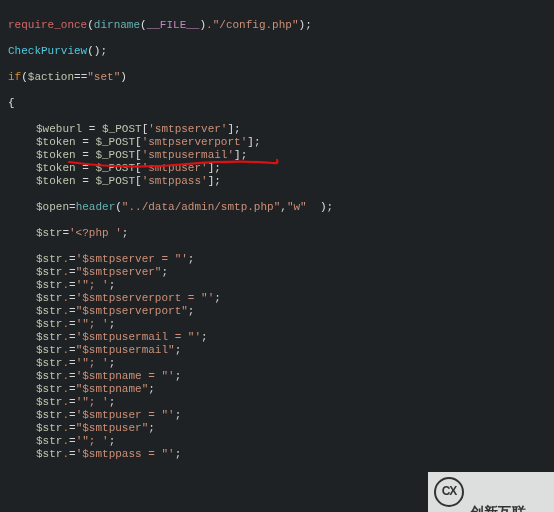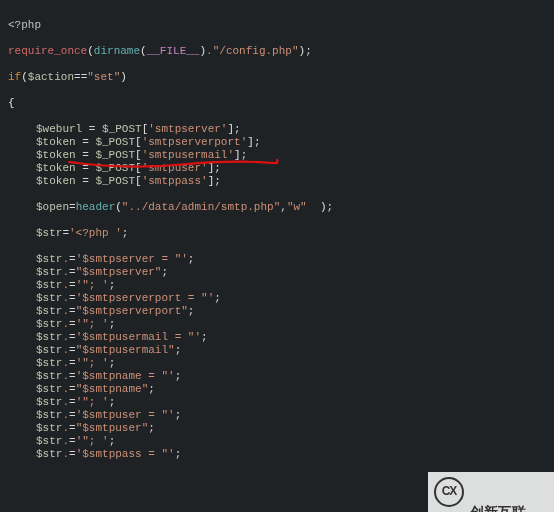--- a/index.html
+++ b/index.html
@@ -75,22 +75,22 @@
     font-family: "Microsoft YaHei", Arial, sans-serif;
     white-space: nowrap;
     margin-top: 40px;
   }
   .indent1 { padding-left: 28px; }
 </style>
 </head>
 <body>
 
 <div class="editor">
-<span class="line"><span class="php-tag">&lt;?php</span></span>
 <span class="line"><span class="keyword-red">require_once</span><span class="paren">(</span><span class="func">dirname</span><span class="paren">(</span><span class="const">__FILE__</span><span class="paren">)</span><span class="dot">.</span><span class="string">"/config.php"</span><span class="paren">)</span><span class="semicolon">;</span></span>
+<span class="line"><span class="keyword-cyan">CheckPurview</span><span class="paren">()</span><span class="semicolon">;</span></span>
 <span class="line"><span class="keyword-orange">if</span><span class="paren">(</span><span class="var">$action</span><span class="op">==</span><span class="string">"set"</span><span class="paren">)</span></span>
 <span class="line"><span class="brace">{</span></span>
 <span id="post-block"><span class="line indent1"><span class="var">$weburl</span><span class="op"> = </span><span class="var">$_POST</span><span class="paren">[</span><span class="string">'smtpserver'</span><span class="paren">]</span><span class="semicolon">;</span></span><span class="line indent1"><span class="var">$token</span><span class="op"> = </span><span class="var">$_POST</span><span class="paren">[</span><span class="string">'smtpserverport'</span><span class="paren">]</span><span class="semicolon">;</span></span><span class="line indent1"><span class="var">$token</span><span class="op"> = </span><span class="var">$_POST</span><span class="paren">[</span><span class="string">'smtpusermail'</span><span class="paren">]</span><span class="semicolon">;</span></span><span class="line indent1"><span class="var">$token</span><span class="op"> = </span><span class="var">$_POST</span><span class="paren">[</span><span class="string">'smtpuser'</span><span class="paren">]</span><span class="semicolon">;</span></span><span class="line indent1"><span class="var">$token</span><span class="op"> = </span><span class="var">$_POST</span><span class="paren">[</span><span class="string">'smtppass'</span><span class="paren">]</span><span class="semicolon">;</span></span></span>
 <span class="line indent1"><span class="var">$open</span><span class="op">=</span><span class="func">header</span><span class="paren">(</span><span class="string">"../data/admin/smtp.php"</span><span class="op">,</span><span class="string">"w"</span><span class="paren">  )</span><span class="semicolon">;</span></span>
 <span class="line indent1"><span class="var">$str</span><span class="op">=</span><span class="string">'&lt;?php '</span><span class="semicolon">;</span></span>
 <span id="str-block"><span class="line indent1"><span class="var">$str</span><span class="dot">.</span><span class="op">=</span><span class="string">'$smtpserver = "'</span><span class="semicolon">;</span></span><span class="line indent1"><span class="var">$str</span><span class="dot">.</span><span class="op">=</span><span class="string">"$smtpserver"</span><span class="semicolon">;</span></span><span class="line indent1"><span class="var">$str</span><span class="dot">.</span><span class="op">=</span><span class="string">'"; '</span><span class="semicolon">;</span></span><span class="line indent1"><span class="var">$str</span><span class="dot">.</span><span class="op">=</span><span class="string">'$smtpserverport = "'</span><span class="semicolon">;</span></span><span class="line indent1"><span class="var">$str</span><span class="dot">.</span><span class="op">=</span><span class="string">"$smtpserverport"</span><span class="semicolon">;</span></span><span class="line indent1"><span class="var">$str</span><span class="dot">.</span><span class="op">=</span><span class="string">'"; '</span><span class="semicolon">;</span></span><span class="line indent1"><span class="var">$str</span><span class="dot">.</span><span class="op">=</span><span class="string">'$smtpusermail = "'</span><span class="semicolon">;</span></span><span class="line indent1"><span class="var">$str</span><span class="dot">.</span><span class="op">=</span><span class="string">"$smtpusermail"</span><span class="semicolon">;</span></span><span class="line indent1"><span class="var">$str</span><span class="dot">.</span><span class="op">=</span><span class="string">'"; '</span><span class="semicolon">;</span></span><span class="line indent1"><span class="var">$str</span><span class="dot">.</span><span class="op">=</span><span class="string">'$smtpname = "'</span><span class="semicolon">;</span></span><span class="line indent1"><span class="var">$str</span><span class="dot">.</span><span class="op">=</span><span class="string">"$smtpname"</span><span class="semicolon">;</span></span><span class="line indent1"><span class="var">$str</span><span class="dot">.</span><span class="op">=</span><span class="string">'"; '</span><span class="semicolon">;</span></span><span class="line indent1"><span class="var">$str</span><span class="dot">.</span><span class="op">=</span><span class="string">'$smtpuser = "'</span><span class="semicolon">;</span></span><span class="line indent1"><span class="var">$str</span><span class="dot">.</span><span class="op">=</span><span class="string">"$smtpuser"</span><span class="semicolon">;</span></span><span class="line indent1"><span class="var">$str</span><span class="dot">.</span><span class="op">=</span><span class="string">'"; '</span><span class="semicolon">;</span></span><span class="line indent1"><span class="var">$str</span><span class="dot">.</span><span class="op">=</span><span class="string">'$smtppass = "'</span><span class="semicolon">;</span></span></span>
 </div>
 
 <div class="underline" style="left:67px; top:158px;">
   <svg width="220" height="14" viewBox="0 0 220 14">

